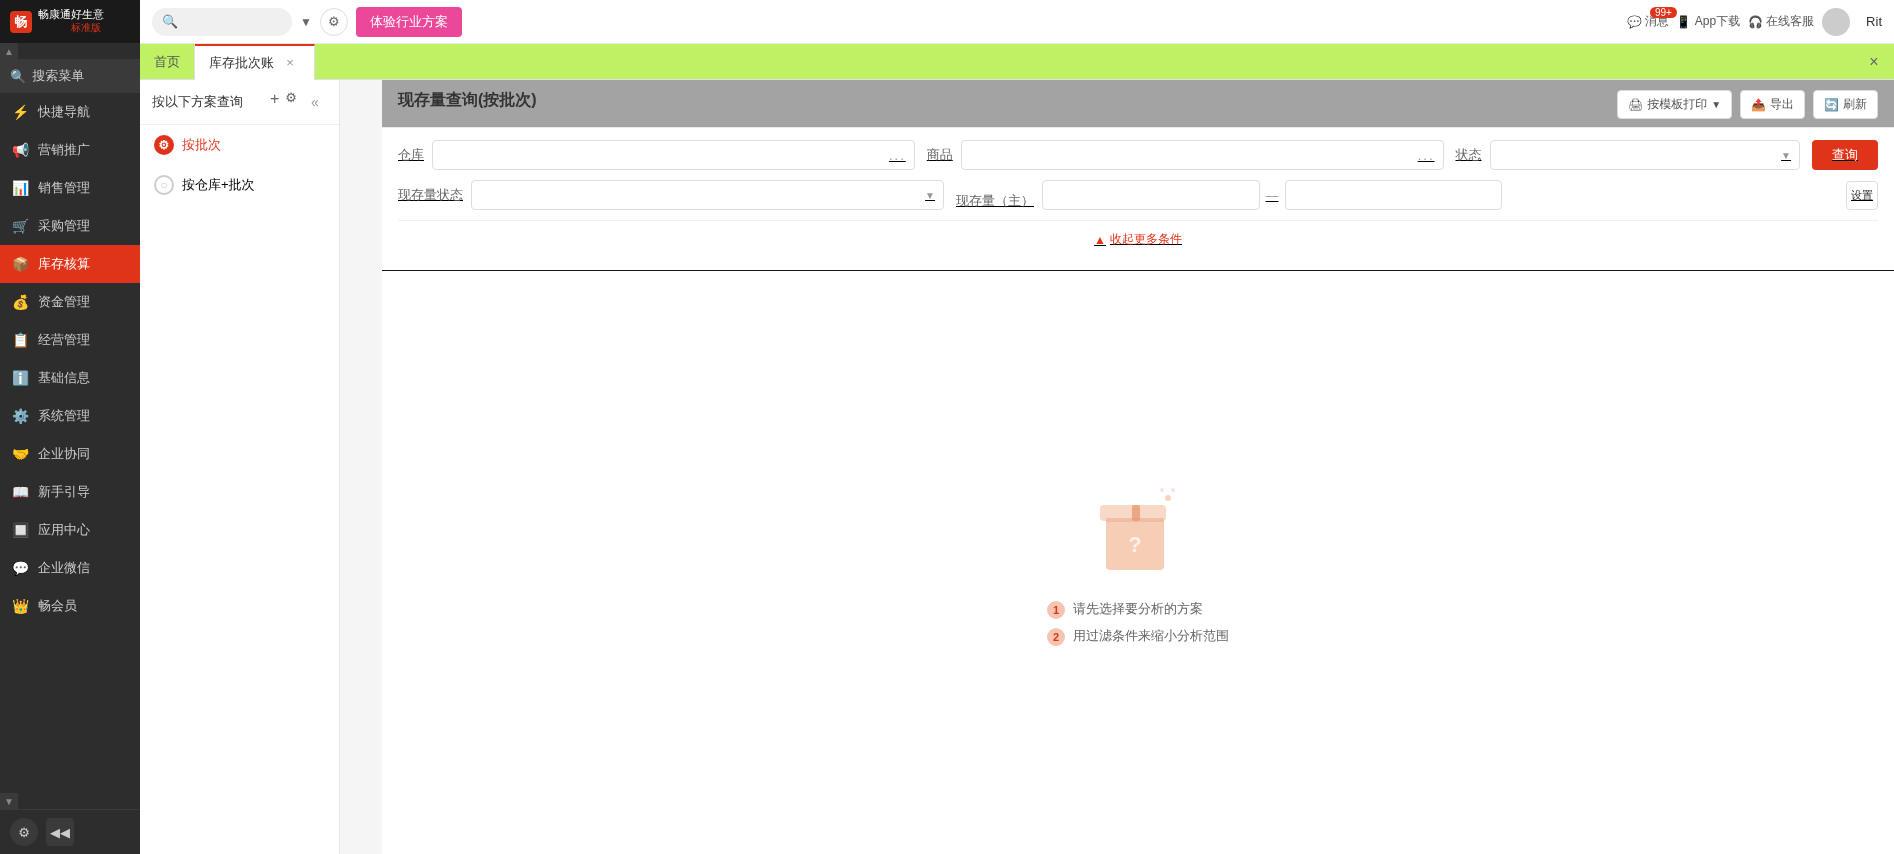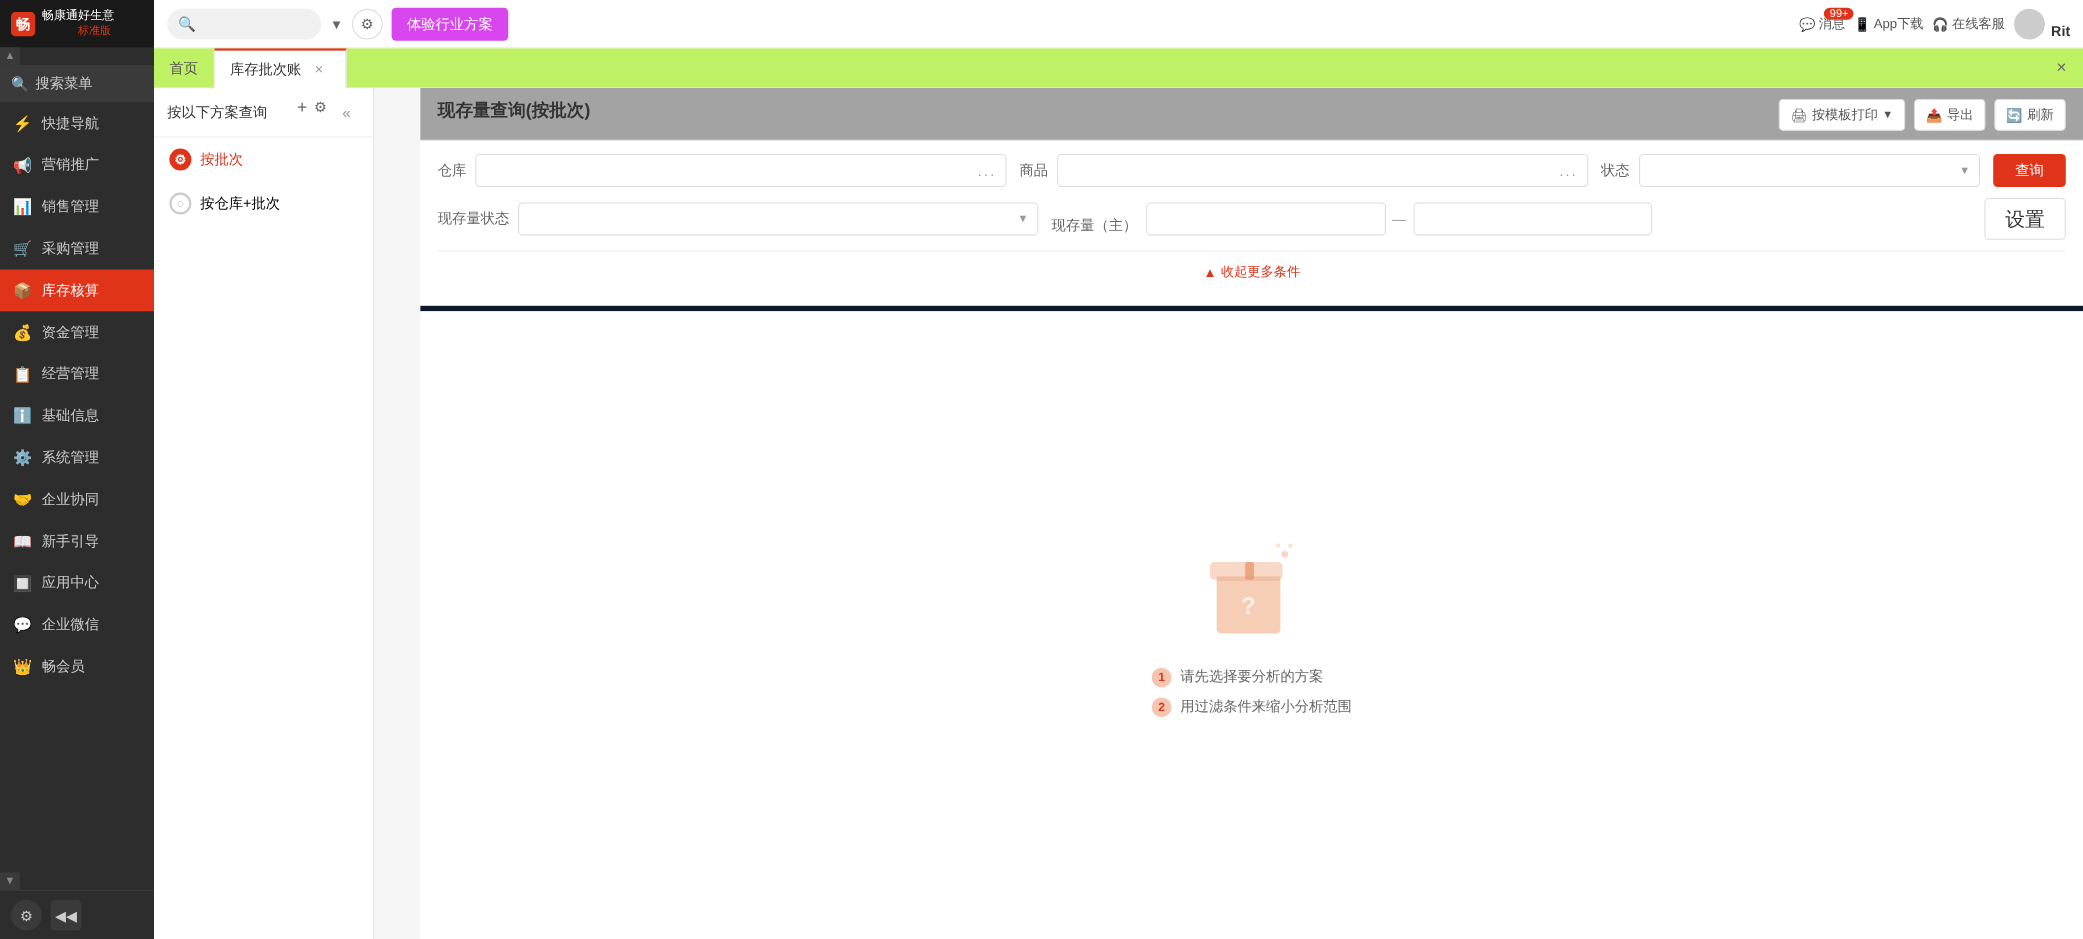--- a/index.html
+++ b/index.html
@@ -111,37 +111,37 @@
       color: #999;
     }
     .topbar-spacer { flex: 1; }
     .topbar-gear {
       width: 28px; height: 28px;
       border: 1px solid #ddd; border-radius: 50%;
       display: flex; align-items: center; justify-content: center;
       cursor: pointer; color: #666;
     }
     .topbar-btn-try {
-      background: #d946ef;
+      background: #ec4899;
       color: #fff;
       border: none; border-radius: 4px;
       padding: 6px 14px; cursor: pointer; font-size: 13px;
     }
     .topbar-msg {
       display: flex; align-items: center; gap: 3px;
       cursor: pointer; color: #555; font-size: 12px; position: relative;
     }
     .badge {
       background: #e0341a; color: #fff;
       border-radius: 10px; font-size: 10px;
       padding: 0 5px; min-width: 18px; text-align: center;
       position: absolute; top: -6px; right: -8px;
     }
     .topbar-link { font-size: 12px; color: #555; cursor: pointer; display: flex; align-items: center; gap: 3px; }
-    .topbar-user { display: flex; align-items: flex-end; gap: 6px; cursor: pointer; font-weight: bold; }
+    .topbar-user { display: flex; align-items: center; gap: 16px; cursor: pointer; }
     .user-avatar { width: 28px; height: 28px; background: #ccc; border-radius: 50%; }
 
     
     .tabs-bar {
       background: #bef264;
       height: 36px;
       display: flex;
       align-items: center;
       padding: 0 0 0 0;
       border-bottom: 1px solid #e0e0e0;
@@ -252,29 +252,30 @@
     }
     .btn-primary {
       background: #e0341a; color: #fff;
       border: none; border-radius: 4px;
       padding: 6px 20px; cursor: pointer; font-size: 13px;
       font-weight: 500;
     }
     .btn-secondary {
       background: #fff; color: #333;
       border: 1px solid #ddd; border-radius: 4px;
-      padding: 6px 18px; cursor: pointer; font-size: 18px;
+      padding: 6px 4px; cursor: pointer; font-size: 11px;
     }
 
     
     .filter-area {
       background: #fff;
       padding: 12px 16px;
       flex-shrink: 0;
-      border-bottom: 5px solid #0f172a;
+      border-bottom: 1px solid #0f172a;
+      text-decoration: underline;
     }
     .filter-row {
       display: flex; align-items: center; gap: 12px;
       margin-bottom: 10px;
     }
     .filter-row:last-child { margin-bottom: 0; }
     .filter-item {
       display: flex; align-items: center; gap: 8px;
       flex: 1;
     }

